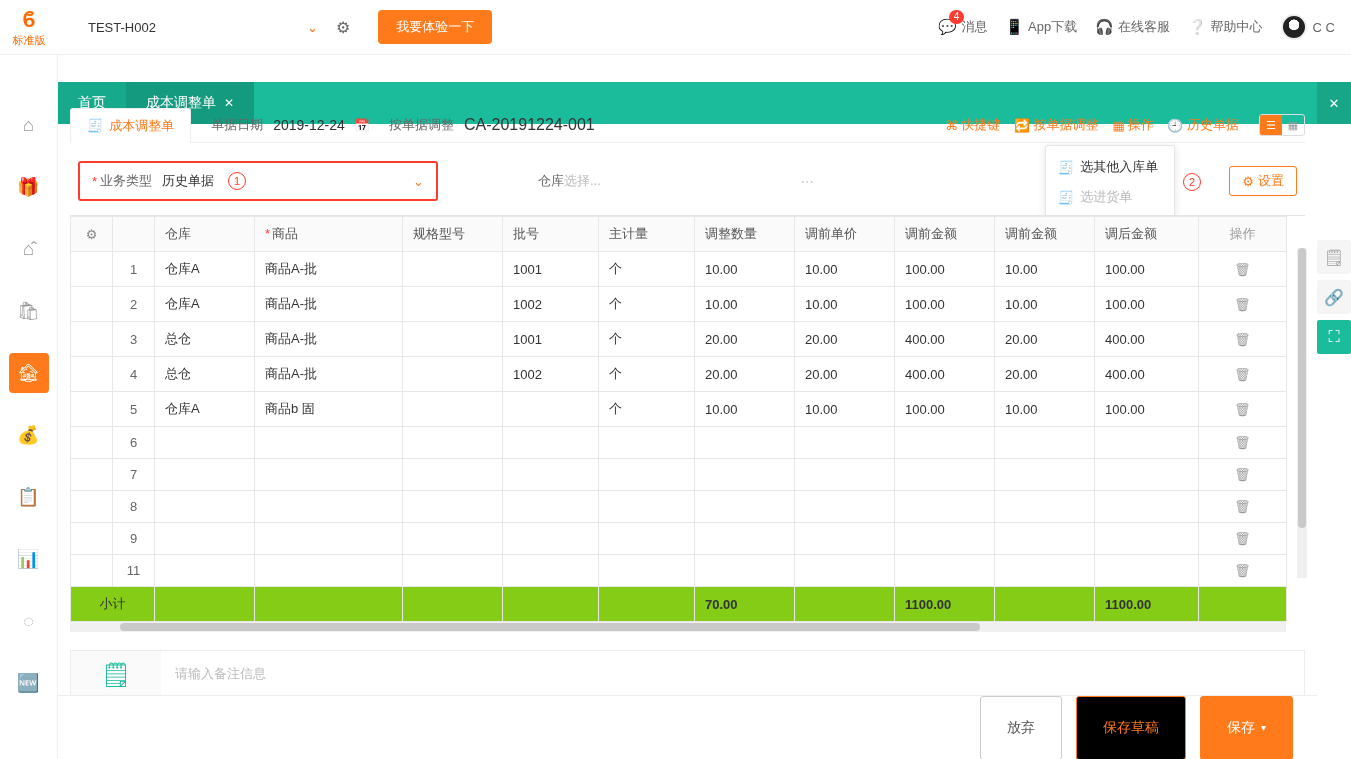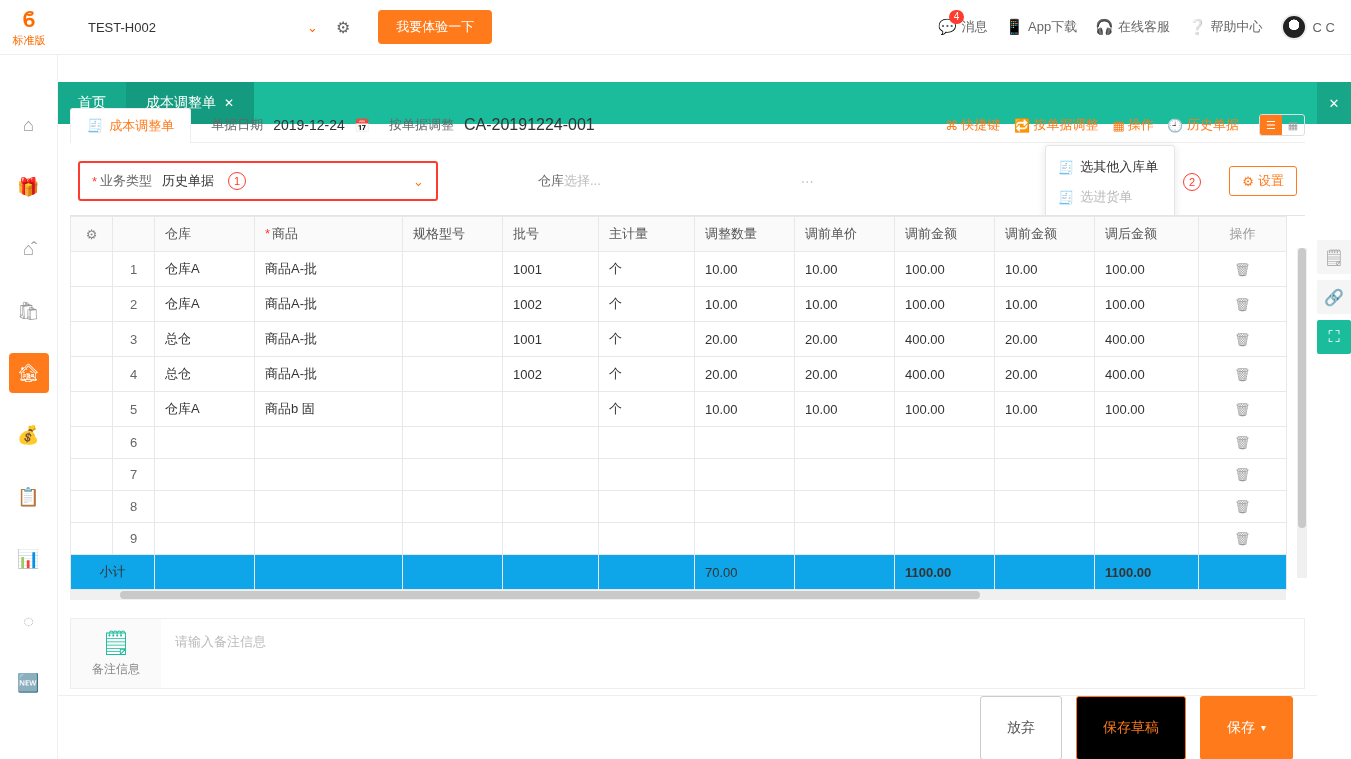--- a/index.html
+++ b/index.html
@@ -81,21 +81,21 @@
 
 .table-wrap { border-top: 1px solid #e5e5e5; position: relative; }
 .tbl { width: 1216px; border-collapse: collapse; table-layout: fixed; }
 .tbl th, .tbl td { border: 1px solid #e8e8e8; padding: 8px 10px; font-size: 13px; text-align: left; height: 32px; }
 .tbl th { background: #fafafa; color: #555; font-weight: normal; }
 .tbl th .star { color: #ff3b30; margin-right: 2px; }
 .tbl .idx { text-align: center; width: 42px; color: #666; }
 .tbl .gear-head { text-align: center; width: 42px; color: #888; }
 .tbl .op { text-align: center; width: 80px; color: #999; }
 .tbl .num { }
-.tbl tr.subtotal { background: #0ea5e9; }
+.tbl tr.subtotal { background: #84cc16; }
 .tbl tr.subtotal td { font-weight: normal; }
 .hscroll { height: 10px; background: #f0f0f0; position: relative; width: 1216px; }
 .hscroll .thumb { position: absolute; left: 50px; top: 1px; height: 8px; width: 860px; background: #c9c9c9; border-radius: 4px; }
 .vscroll { position: absolute; right: -2px; top: 32px; width: 10px; height: 330px; background: #f0f0f0; }
 .vscroll .thumb { position: absolute; top: 0; left: 1px; width: 8px; height: 280px; background: #c9c9c9; border-radius: 4px; }
 
 
 .remark-block { display: flex; margin-top: 18px; border: 1px solid #eee; }
 .remark-label { width: 90px; display: flex; flex-direction: column; align-items: center; justify-content: center; padding: 10px 0; color: #1abc9c; background: #fafafa; }
 .remark-label .rico { font-size: 24px; }
@@ -425,30 +425,45 @@
             <td></td>
             <td></td>
             <td></td>
             <td class="num"></td>
             <td class="num"></td>
             <td class="num"></td>
             <td class="num"></td>
             <td class="num"></td>
             <td class="op">🗑</td>
           </tr>
+          <tr>
+            <td class="gear-head"></td>
+            <td class="idx">11</td>
+            <td></td>
+            <td></td>
+            <td></td>
+            <td></td>
+            <td></td>
+            <td class="num"></td>
+            <td class="num"></td>
+            <td class="num"></td>
+            <td class="num"></td>
+            <td class="num"></td>
+            <td class="op">🗑</td>
+          </tr>
         </tbody>
       <tfoot>
         <tr class="subtotal">
           <td colspan="2" style="text-align:center">小计</td>
           <td></td>
             <td></td>
             <td></td>
             <td></td>
             <td></td>
-          <td class="num" style="font-weight:normal">70.00</td>
+          <td class="num" style="font-weight:bold">70.00</td>
           <td></td>
           <td class="num" style="font-weight:bold">1100.00</td>
           <td></td>
           <td class="num" style="font-weight:bold">1100.00</td>
           <td></td>
         </tr>
       </tfoot>
     </table>
     <div class="hscroll">
         <div class="thumb"></div>

